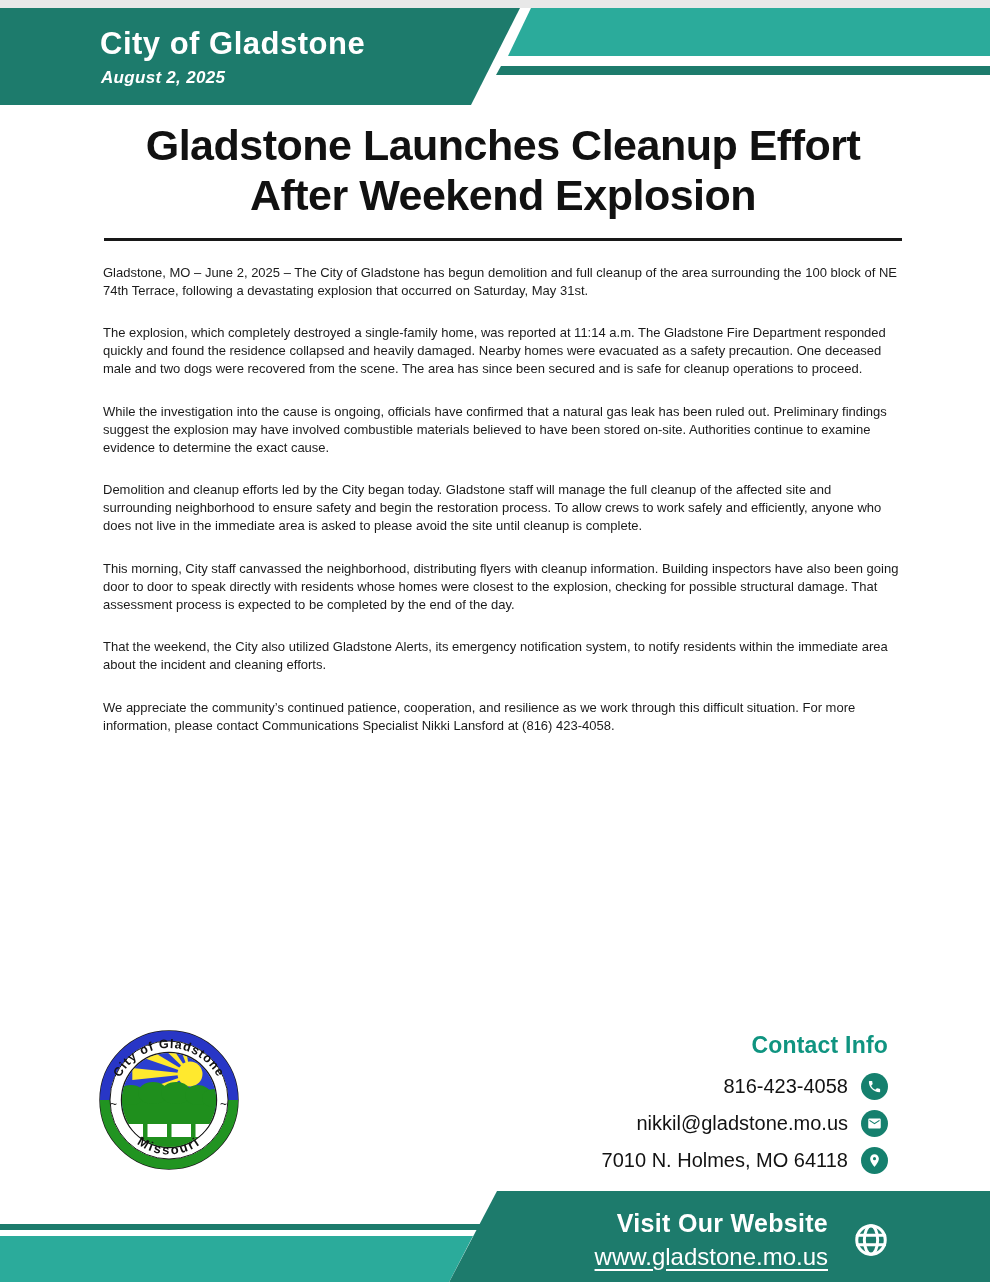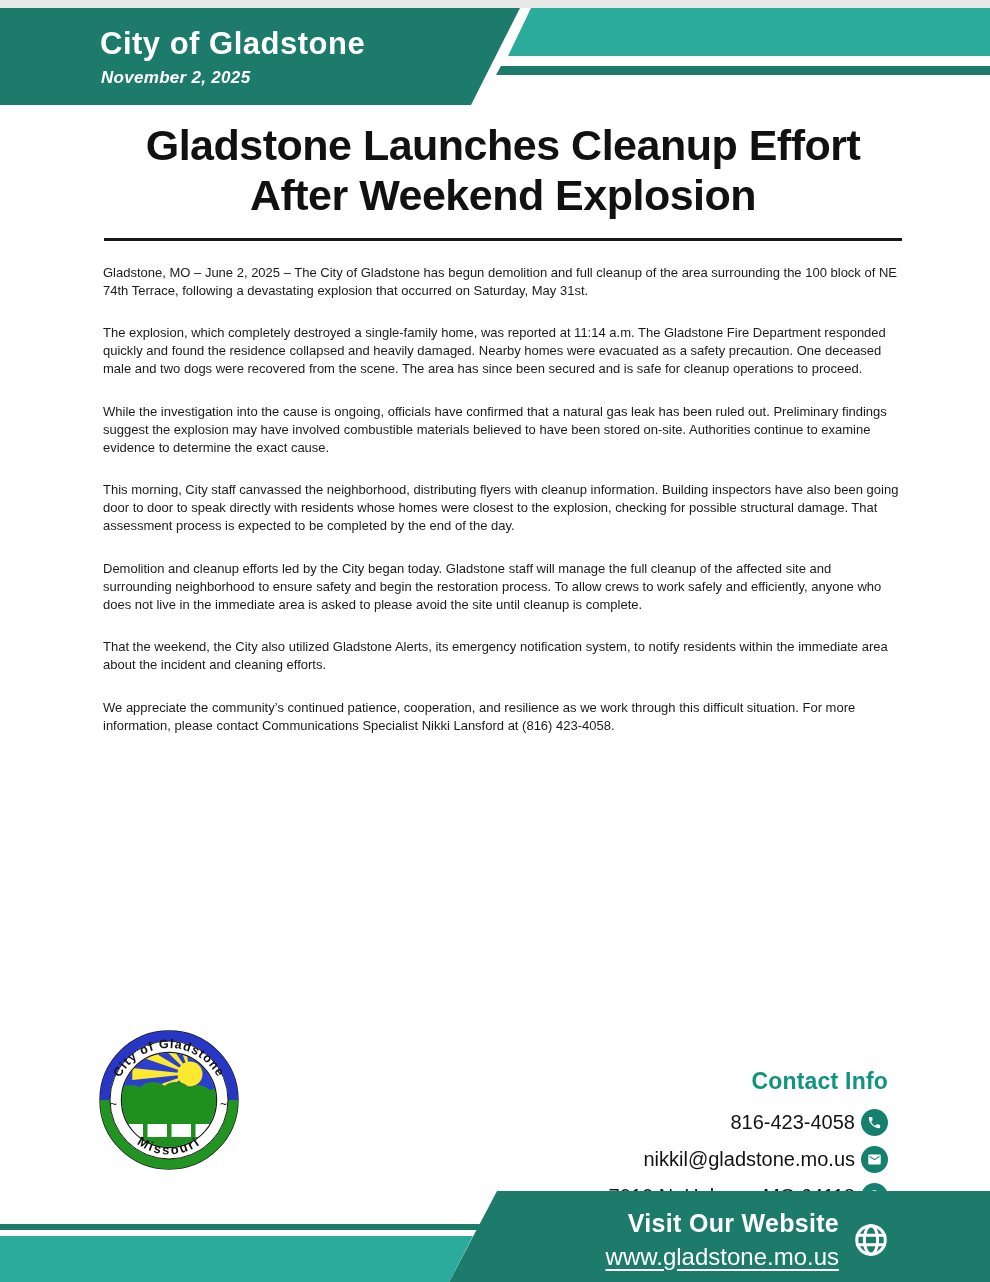--- a/index.html
+++ b/index.html
@@ -43,73 +43,73 @@
   
   .article{position:absolute;left:103px;top:112px;width:800px;}
   .page-title{font-size:43px;line-height:1.17;letter-spacing:-.5px;text-align:center;font-weight:bold;color:#111;}
   .page-title span{display:block;}
   .rule{height:3px;background:#181818;margin:17px 1px 23px;}
   .article p{font-size:13px;line-height:1.4;margin-bottom:24px;color:var(--ink);}
   .alert-link{color:var(--ink);text-underline-offset:2px;cursor:pointer;}
   
   .seal{position:absolute;left:99px;top:1022px;width:140px;height:140px;}
   
-  .contact{position:absolute;right:102px;top:1060px;text-align:right;}
+  .contact{position:absolute;right:102px;top:1024px;text-align:right;}
   .c-head{font-size:23px;font-weight:bold;color:var(--accent);letter-spacing:.2px;margin-bottom:14px;}
-  .c-row{display:flex;justify-content:flex-end;align-items:center;gap:6px;margin-bottom:10px;font-size:20px;color:#121212;}
+  .c-row{display:flex;justify-content:flex-end;align-items:center;gap:13px;margin-bottom:10px;font-size:20px;color:#121212;}
   .c-icon{width:27px;height:27px;border-radius:50%;background:var(--icon-teal);display:flex;align-items:center;justify-content:center;flex:0 0 auto;}
   .c-icon svg{width:15px;height:15px;fill:#fff;}
   
   .ftr-stripe{
     position:absolute;top:1216px;left:0;width:990px;height:6px;
     background:var(--teal-dark);
     clip-path:polygon(0 0,485px 0,482px 6px,0 6px);
   }
   .ftr-light{
     position:absolute;top:1228px;left:0;width:990px;height:54px;
     background:var(--teal-light);
     clip-path:polygon(0 0,473px 0,445px 54px,0 54px);
   }
   .ftr-dark{
     position:absolute;top:1183px;left:0;width:990px;height:99px;
     background:var(--teal-dark);
     clip-path:polygon(497px 0,990px 0,990px 99px,445px 99px);
   }
   .ftr-content{
     position:absolute;top:1192px;right:100px;height:80px;
-    display:flex;align-items:center;gap:13px;color:#fff;
+    display:flex;align-items:center;gap:24px;color:#fff;
   }
   .f-text{text-align:right;}
   .f-cta{font-size:25px;font-weight:bold;letter-spacing:.3px;margin-bottom:5px;}
   .f-url{display:block;font-size:24px;color:#fff;text-decoration:underline;text-underline-offset:4px;cursor:pointer;}
   .f-globe svg{width:38px;height:38px;display:block;}
 </style>
 </head>
 <body>
 
 <div class="page">
 
   <div class="hdr-light"></div>
   <div class="hdr-stripe"></div>
   <div class="hdr-dark">
     <div class="org">City of Gladstone</div>
-    <div class="date">November 2, 2025</div>
+    <div class="date">August 2, 2025</div>
   </div>
 
   <div class="article">
     <h1 class="page-title">
       <span>Gladstone Launches Cleanup Effort</span>
       <span>After Weekend Explosion</span>
     </h1>
     <div class="rule"></div>
     <p>Gladstone, MO – June 2, 2025 – The City of Gladstone has begun demolition and full cleanup of the area surrounding the 100 block of NE 74th Terrace, following a devastating explosion that occurred on Saturday, May 31st.</p>
     <p>The explosion, which completely destroyed a single-family home, was reported at 11:14 a.m. The Gladstone Fire Department responded quickly and found the residence collapsed and heavily damaged. Nearby homes were evacuated as a safety precaution. One deceased male and two dogs were recovered from the scene. The area has since been secured and is safe for cleanup operations to proceed.</p>
     <p>While the investigation into the cause is ongoing, officials have confirmed that a natural gas leak has been ruled out. Preliminary findings suggest the explosion may have involved combustible materials believed to have been stored on-site. Authorities continue to examine evidence to determine the exact cause.</p>
+    <p>Demolition and cleanup efforts led by the City began today. Gladstone staff will manage the full cleanup of the affected site and surrounding neighborhood to ensure safety and begin the restoration process. To allow crews to work safely and efficiently, anyone who does not live in the immediate area is asked to please avoid the site until cleanup is complete.</p>
     <p>This morning, City staff canvassed the neighborhood, distributing flyers with cleanup information. Building inspectors have also been going door to door to speak directly with residents whose homes were closest to the explosion, checking for possible structural damage. That assessment process is expected to be completed by the end of the day.</p>
-    <p>Demolition and cleanup efforts led by the City began today. Gladstone staff will manage the full cleanup of the affected site and surrounding neighborhood to ensure safety and begin the restoration process. To allow crews to work safely and efficiently, anyone who does not live in the immediate area is asked to please avoid the site until cleanup is complete.</p>
     <p><span>That the weekend, the City also utilized </span><a class="alert-link">Gladstone Alerts</a><span>, its emergency notification system, to notify residents within the immediate area about the incident and cleaning efforts.</span></p>
     <p>We appreciate the community’s continued patience, cooperation, and resilience as we work through this difficult situation. For more information, please contact Communications Specialist Nikki Lansford at (816) 423-4058.</p>
   </div>
 
   <svg class="seal" viewBox="0 0 140 140" aria-hidden="true">
     <circle cx="70" cy="70" r="69" fill="#ffffff" stroke="#1a1a1a" stroke-width="1.4"></circle>
     <path d="M 6 70 A 64 64 0 0 1 134 70" fill="none" stroke="var(--ring-blue)" stroke-width="10"></path>
     <path d="M 6 70 A 64 64 0 0 0 134 70" fill="none" stroke="var(--ring-green)" stroke-width="10"></path>
     <circle cx="70" cy="70" r="59" fill="#ffffff" stroke="#1a1a1a" stroke-width="1"></circle>
     <circle cx="70" cy="70" r="47.5" fill="#ffffff" stroke="#1a1a1a" stroke-width="1.4"></circle>

